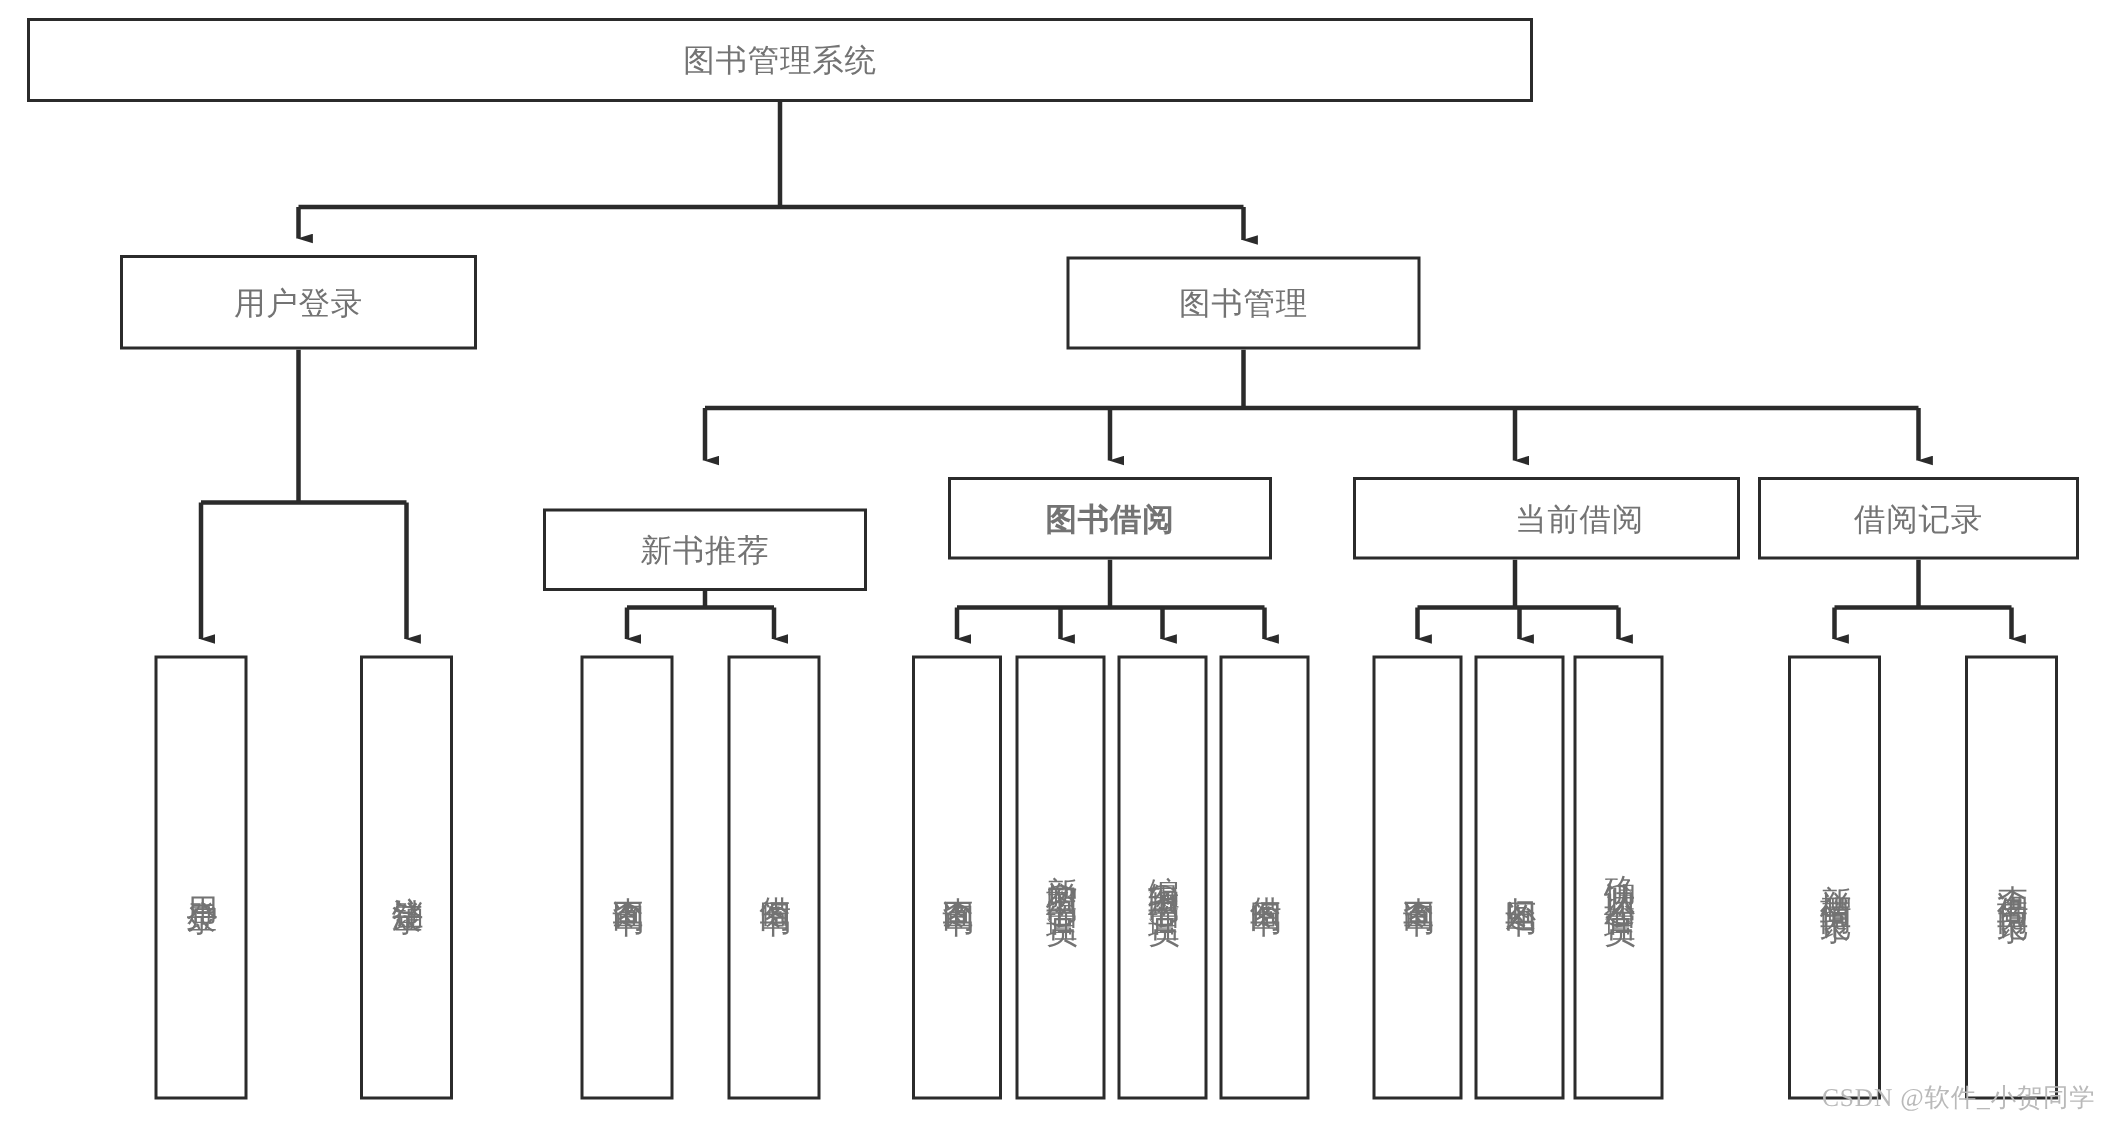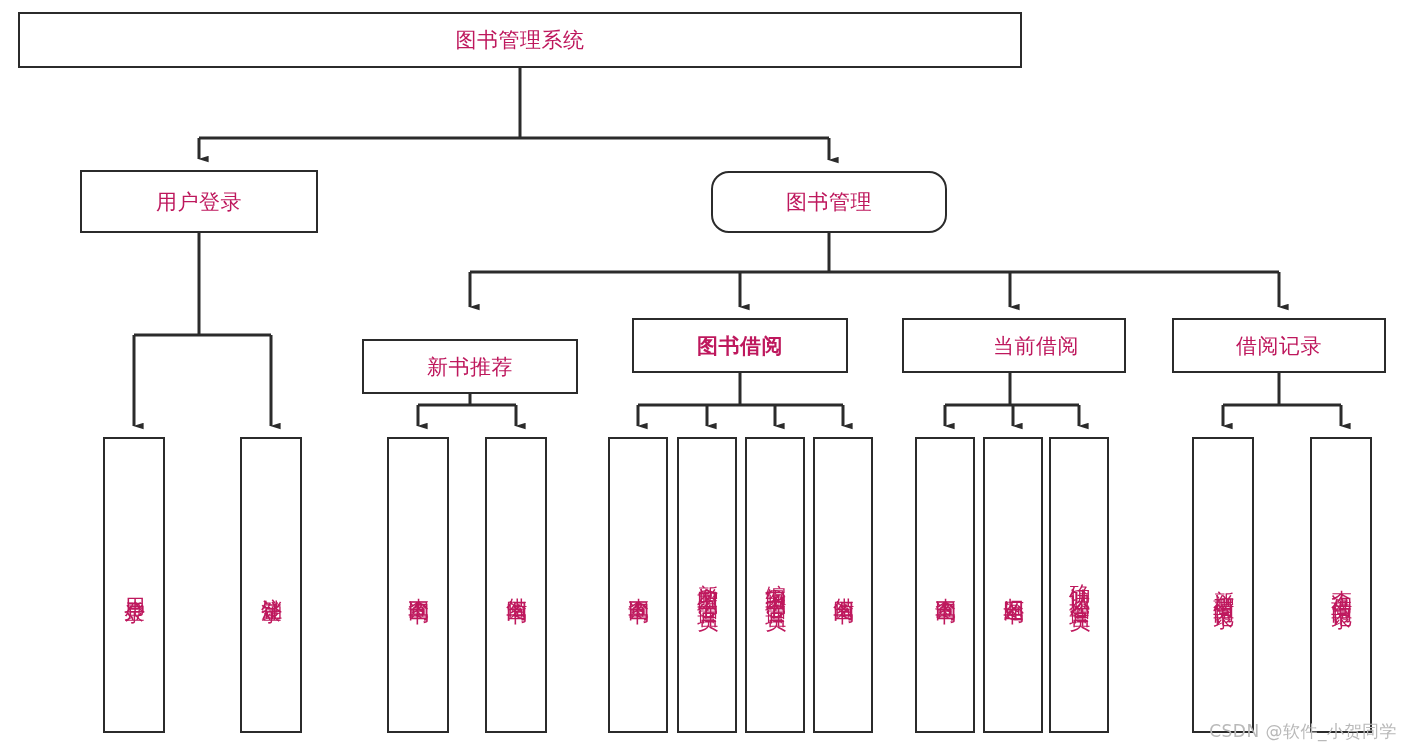--- a/index.html
+++ b/index.html
@@ -26,21 +26,21 @@
     pointer-events: none;
   }
   .node {
     position: absolute;
     box-sizing: border-box;
     background: #ffffff;
     border: 2px solid #2b2b2b;
     display: flex;
     align-items: center;
     justify-content: center;
-    color: #be185d;
+    color: #737373;
   }
   .node.horiz {
     font-size: 21px;
     letter-spacing: 0.5px;
   }
   .node.vert {
     writing-mode: vertical-rl;
     text-orientation: upright;
     font-size: 21px;
     line-height: 1.12;
@@ -55,20 +55,21 @@
     display: block;
   }
   #watermark {
     position: absolute;
     right: 8px;
     bottom: 4px;
     font-size: 17px;
     color: #b9b9b9;
     white-space: nowrap;
     letter-spacing: 0.5px;
+    font-family: Liberation Serif, serif;
   }
 </style>
 </head>
 <body>
 
 <div id="canvas">
 
   <svg id="edges" viewBox="0 0 1405 747" xmlns="http://www.w3.org/2000/svg">
     <defs>
       <marker id="arrowhead" markerWidth="10" markerHeight="12" refX="3.2" refY="9.6" orient="auto" markerUnits="userSpaceOnUse">
@@ -113,33 +114,33 @@
   </svg>
 
   <div class="node horiz" style="left: 18px; top: 12px; width: 1004px; height: 56px;">
       <span class="node-label">图书管理系统</span>
     </div>
 
   <div class="node horiz" style="left: 80px; top: 170px; width: 238px; height: 63px;">
       <span class="node-label">用户登录</span>
     </div>
 
-  <div class="node horiz" style="left: 711px; top: 171px; width: 236px; height: 62px; border-radius: 18px;">
+  <div class="node horiz" style="left: 711px; top: 171px; width: 236px; height: 62px;">
       <span class="node-label">图书管理</span>
     </div>
 
   <div class="node horiz" style="left: 362px; top: 318px; width: 216px; height: 55px; margin-top: 21px;">
       <span class="node-label">新书推荐</span>
     </div>
 
   <div class="node horiz" style="left: 632px; top: 318px; width: 216px; height: 55px; font-weight: bold;">
       <span class="node-label">图书借阅</span>
     </div>
 
-  <div class="node horiz" style="left: 902px; top: 318px; width: 224px; height: 55px; padding-left: 44px;">
+  <div class="node horiz" style="left: 902px; top: 318px; width: 258px; height: 55px; padding-left: 44px;">
       <span class="node-label">当前借阅</span>
     </div>
 
   <div class="node horiz" style="left: 1172px; top: 318px; width: 214px; height: 55px;">
       <span class="node-label">借阅记录</span>
     </div>
 
   <div class="node vert" style="left: 103px; top: 437px; width: 62px; height: 296px;">
       <span class="node-label">用户登录</span>
     </div>

